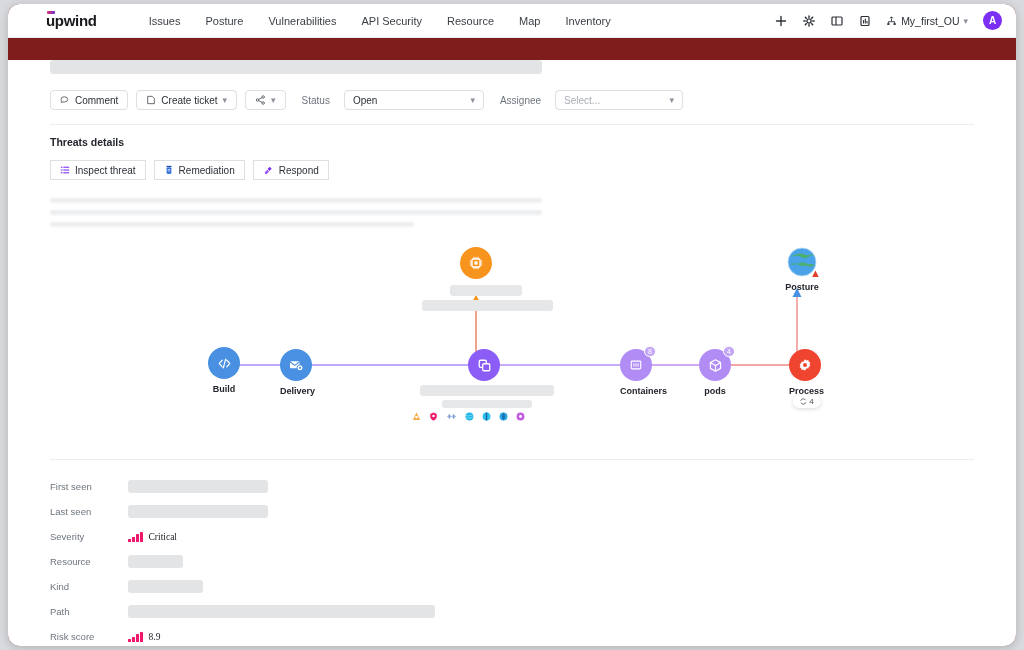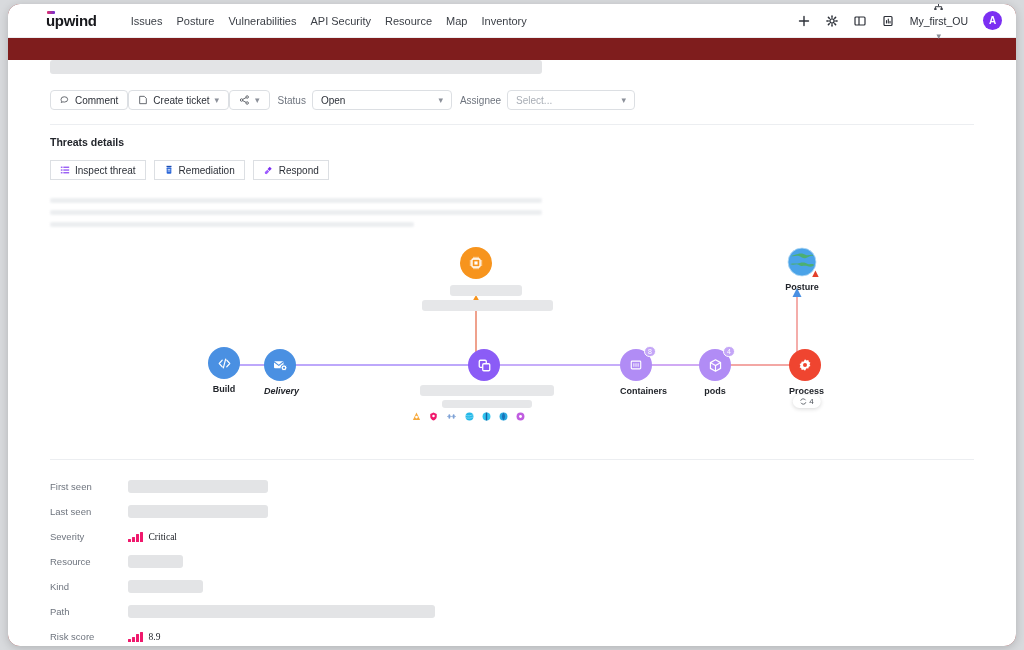--- a/index.html
+++ b/index.html
@@ -29,38 +29,38 @@
   .logo {
     margin-left: 38px;
     font-size: 15px; font-weight: bold; letter-spacing: -.3px;
     color: #17181c; position: relative;
   }
   .logo .dash {
     position: absolute; left: 1px; top: -1px; width: 8px; height: 2.5px;
     background: linear-gradient(90deg,#e2326b 0%,#6d2fd6 100%);
     border-radius: 1px;
   }
-  .navitems { display: flex; align-items: center; margin-left: 34px; gap: 14px; }
+  .navitems { display: flex; align-items: center; margin-left: 52px; gap: 25px; }
   .navitem { font-size: 11px; color: #3b3f46; cursor: pointer; white-space: nowrap; }
   .navright { margin-left: auto; display: flex; align-items: center; gap: 15px; margin-right: 14px; }
   .nicon { width: 13px; height: 13px; display: inline-flex; align-items: center; justify-content: center; color: #2c3038; cursor: pointer; }
-  .ou { display: flex; align-items: center; gap: 4px; font-size: 10.5px; color: #2c3038; cursor: pointer; flex-direction: column; }
+  .ou { display: flex; align-items: center; gap: 4px; font-size: 10.5px; color: #2c3038; cursor: pointer; }
   .avatar {
     width: 19px; height: 19px; border-radius: 50%;
     background: #7b2ff2; color: #fff; font-size: 10px;
     display: flex; align-items: center; justify-content: center;
     font-weight: 600; cursor: pointer;
   }
 
   
   .content { position: relative; height: 608px; background: #fff; padding: 0; }
 
   .titlebar { margin: 22px 0 0 42px; width: 492px; height: 14px; background: #e3e4e6; border-radius: 3px; }
 
-  .toolbar { display: flex; align-items: center; margin: 16px 0 0 42px; }
+  .toolbar { display: flex; align-items: center; gap: 8px; margin: 16px 0 0 42px; }
   .btn {
     height: 20px; display: inline-flex; align-items: center; gap: 5px;
     padding: 0 9px; border: 1px solid #dcdfe3; border-radius: 4px;
     background: #fff; font-size: 10px; color: #2c3038; cursor: pointer; white-space: nowrap;
   }
   .btn svg { flex: none; }
   .fieldlabel { font-size: 10px; color: #6e747e; margin-left: 8px; }
   .select {
     height: 20px; display: inline-flex; align-items: center;
     padding: 0 8px; border: 1px solid #dcdfe3; border-radius: 4px;
@@ -314,21 +314,21 @@
 
       <div class="node" style="left:200px; top:102px;">
         <div class="circle blue">
           <svg width="15" height="15" viewBox="0 0 16 16">
               <path d="M5.6 4.4L2.4 8l3.2 3.6M10.4 4.4L13.6 8l-3.2 3.6M9.2 3.4l-2.4 9.2" stroke="#fff" stroke-width="1.3" fill="none" stroke-linecap="round" stroke-linejoin="round"></path>
             </svg>
         </div>
         <div class="nlabel">Build</div>
       </div>
 
-      <div class="node" style="left:256px; top:104px;font-style:italic;">
+      <div class="node" style="left:272px; top:104px;">
         <div class="circle blue">
           <svg width="16" height="16" viewBox="0 0 16 16">
               <rect x="2" y="4.2" width="9.5" height="7" rx="1" fill="#fff"></rect>
               <path d="M2 4.8l4.8 3.6 4.7-3.6" stroke="#4a90e2" stroke-width="1.1" fill="none"></path>
               <circle cx="12" cy="10.8" r="3" fill="#fff" stroke="#4a90e2" stroke-width="1"></circle>
               <circle cx="12" cy="10.8" r="1.1" fill="#4a90e2"></circle>
             </svg>
         </div>
         <div class="nlabel">Delivery</div>
       </div>

